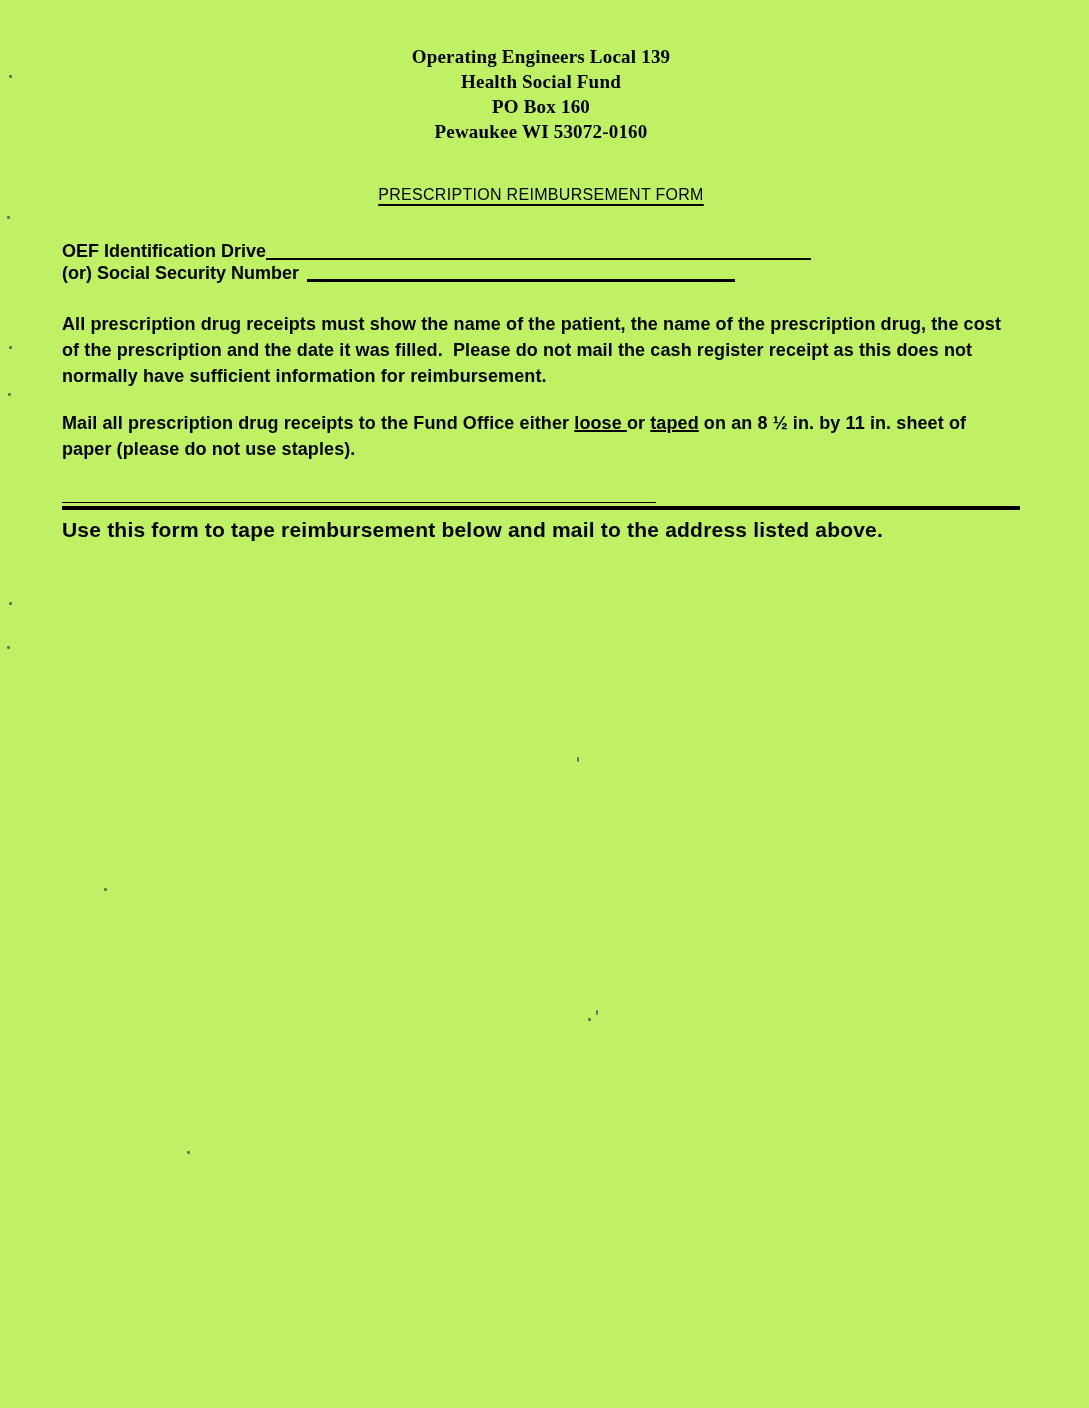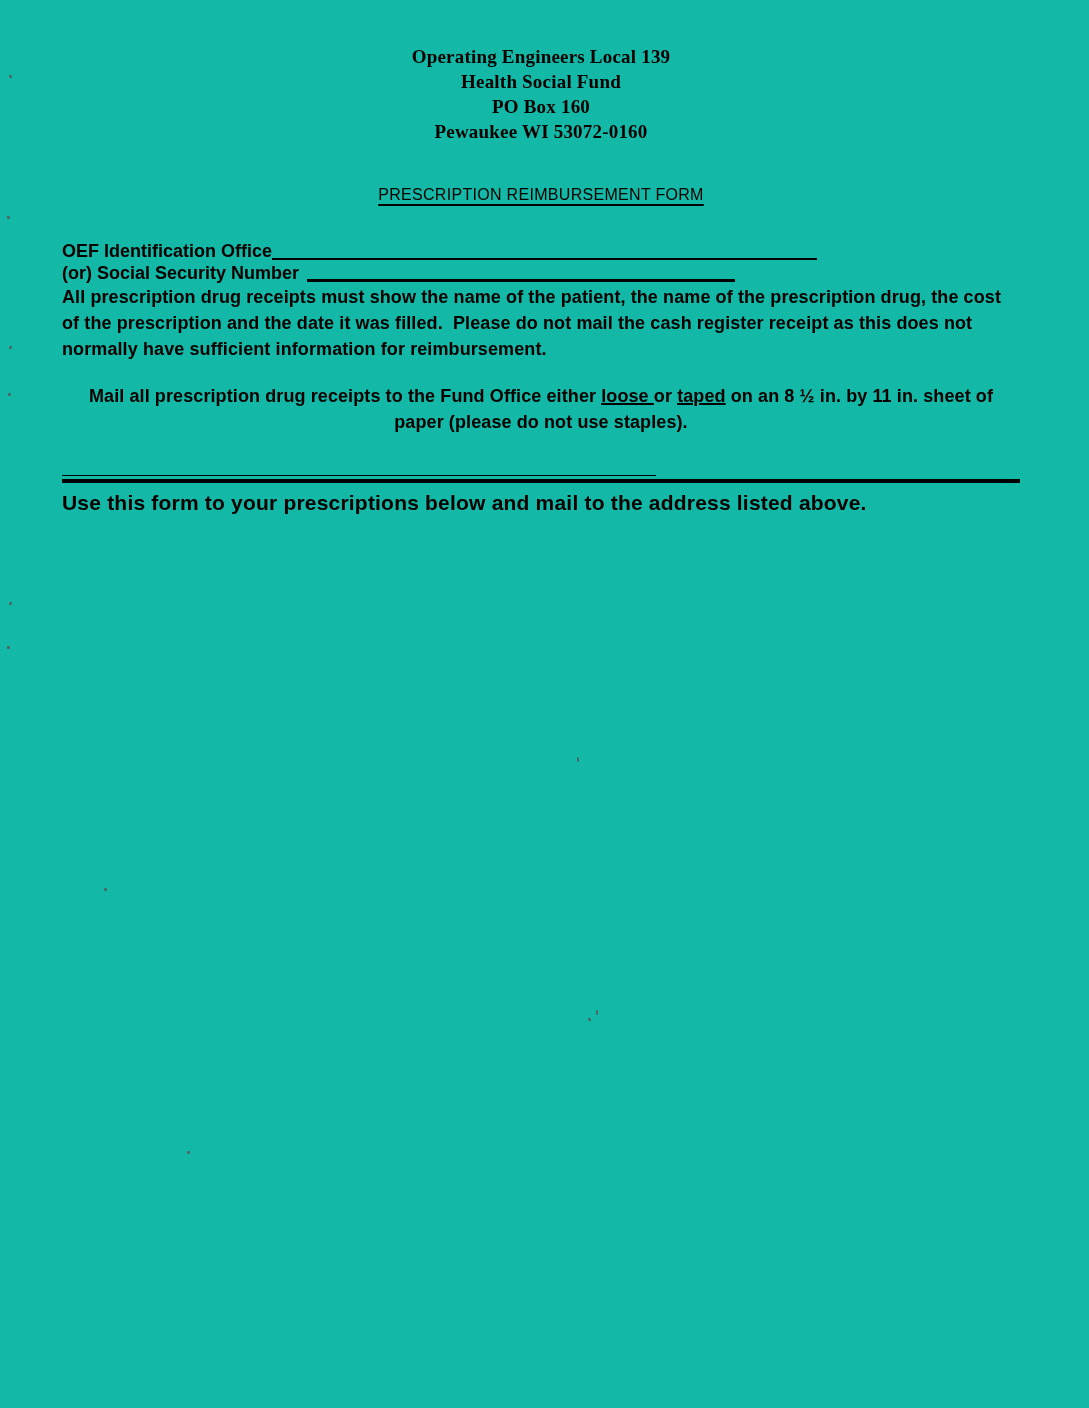--- a/index.html
+++ b/index.html
@@ -1,21 +1,21 @@
 <!DOCTYPE html>
 <html><head>
 <meta charset="utf-8">
 <style>
   * { margin: 0; padding: 0; box-sizing: border-box; }
   html, body { background: #ffffff; }
   .page {
     position: relative;
     width: 1089px;
     height: 1408px;
-    background: #14b8a6;
+    background: #bef264;
     color: #000000;
     overflow: hidden;
     font-family: "Liberation Sans", sans-serif;
   }
   .content {
     position: absolute;
     left: 62px;
     top: 0;
     width: 958px;
   }
@@ -51,28 +51,29 @@
   .field-row.first { margin-top: 32px; }
   .field-row.second { }
   .write-line {
     display: inline-block;
     vertical-align: baseline;
     transform: translateY(3px);
   }
   .write-line.thin { width: 545px; border-bottom: 2px solid #000; }
   .write-line.thick { width: 428px; border-bottom: 3px solid #000; margin-left: 8px; }
   p.body {
+    margin-top: 27px;
     font-weight: bold;
     font-size: 18px;
     line-height: 26px;
     width: 958px;
     white-space: pre-wrap;
     letter-spacing: 0.1px;
   }
-  p.body.tight { margin-top: 21px; text-align: center; }
+  p.body.tight { margin-top: 21px; }
   .u { text-decoration: underline; text-decoration-thickness: 2px; }
   .divider { margin-top: 40px; }
   .divider .thin-rule { width: 62%; border-top: 1px solid #000; }
   .divider .thick-rule { margin-top: 3px; border-top: 4px solid #000; width: 100%; }
   .statement {
     margin-top: 7px;
     font-weight: bold;
     font-size: 21px;
     line-height: 26px;
     letter-spacing: 0.2px;
@@ -98,38 +99,38 @@
       <div>Health Social Fund</div>
       <div>PO Box 160</div>
       <div>Pewaukee WI 53072-0160</div>
     </div>
 
     <div class="form-title">
       <span>PRESCRIPTION REIMBURSEMENT FORM</span>
     </div>
 
     <div class="field-row first">
-      <span>OEF Identification Office</span><span class="write-line thin"></span>
+      <span>OEF Identification Drive</span><span class="write-line thin"></span>
     </div>
 
     <div class="field-row second">
       <span>(or) Social Security Number</span><span class="write-line thick"></span>
     </div>
 
     <p class="body">All prescription drug receipts must show the name of the patient, the name of the prescription drug, the cost of the prescription and the date it was filled.  Please do not mail the cash register receipt as this does not normally have sufficient information for reimbursement.</p>
 
     <p class="body tight"><span>Mail all prescription drug receipts to the Fund Office either </span><span class="u">loose </span><span>or </span><span class="u">taped</span><span> on an 8 ½ in. by 11 in. sheet of paper (please do not use staples).</span></p>
 
 
     <div class="divider">
       <div class="thin-rule"></div>
       <div class="thick-rule"></div>
     </div>
 
-    <p class="statement">Use this form to your prescriptions below and mail to the address listed above.</p>
+    <p class="statement">Use this form to tape reimbursement below and mail to the address listed above.</p>
 
   </div>
 
   <div class="speck" style="left:9px;top:75px;"></div>
   <div class="speck" style="left:7px;top:216px;"></div>
   <div class="speck" style="left:9px;top:346px;"></div>
   <div class="speck" style="left:8px;top:393px;"></div>
   <div class="speck" style="left:9px;top:602px;"></div>
   <div class="speck" style="left:7px;top:646px;"></div>
   <div class="speck" style="left:577px;top:757px;width:2px;height:5px;"></div>

